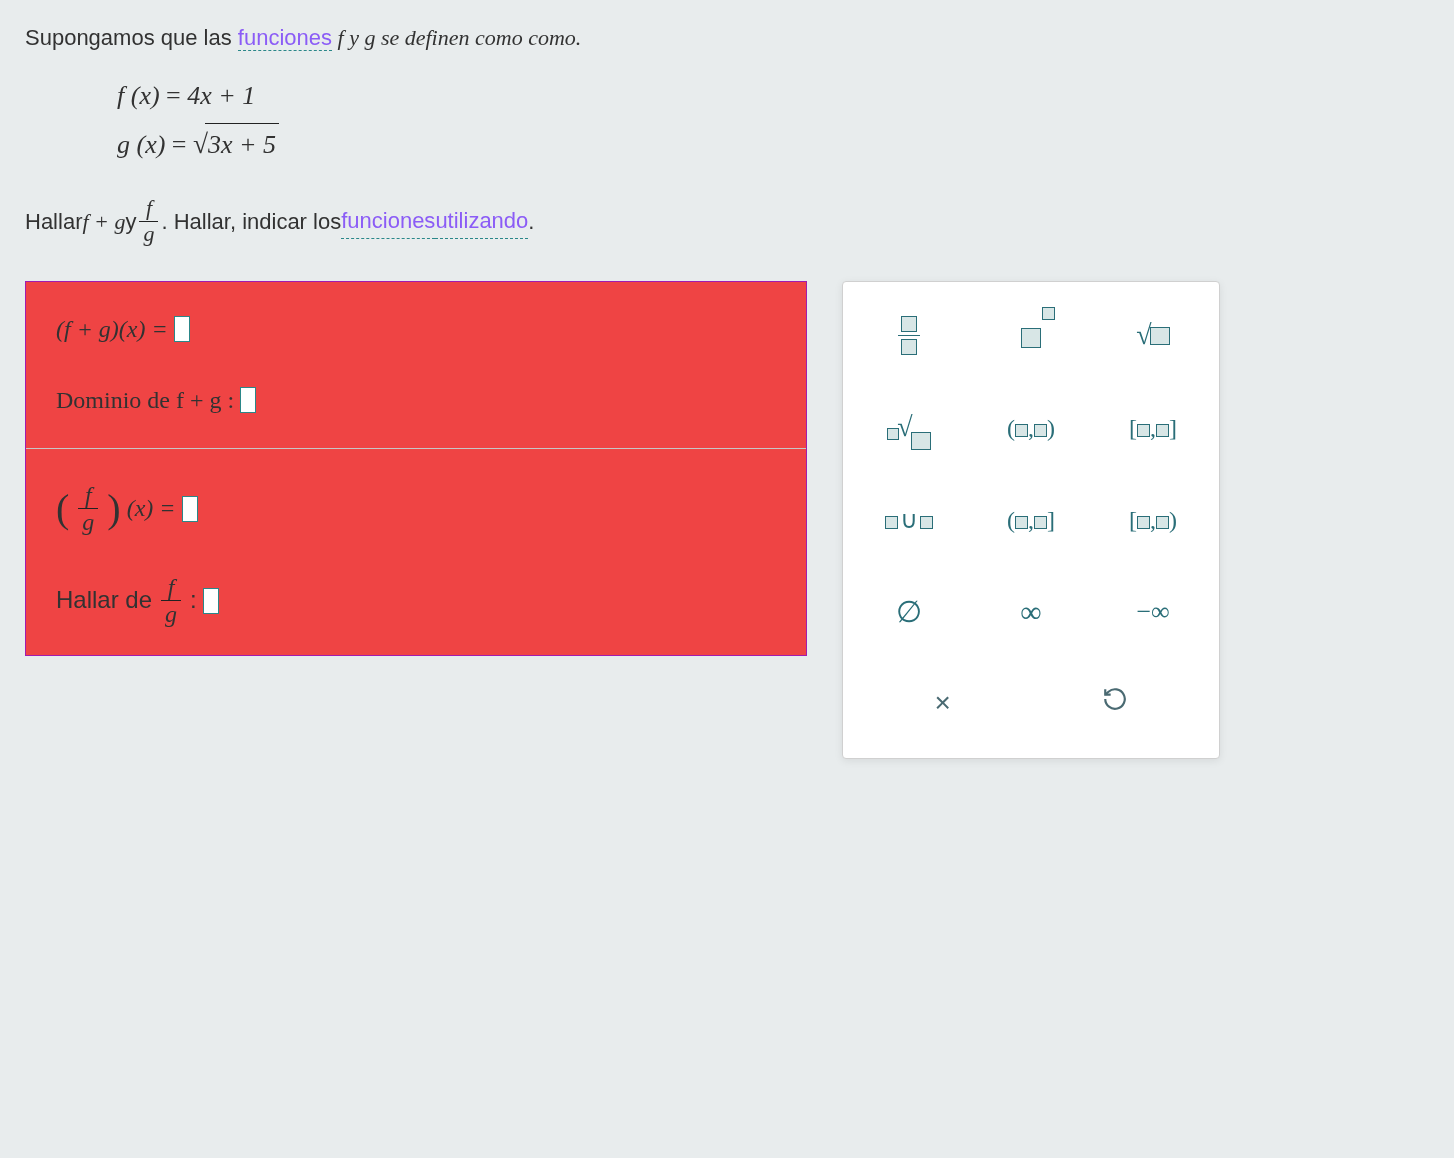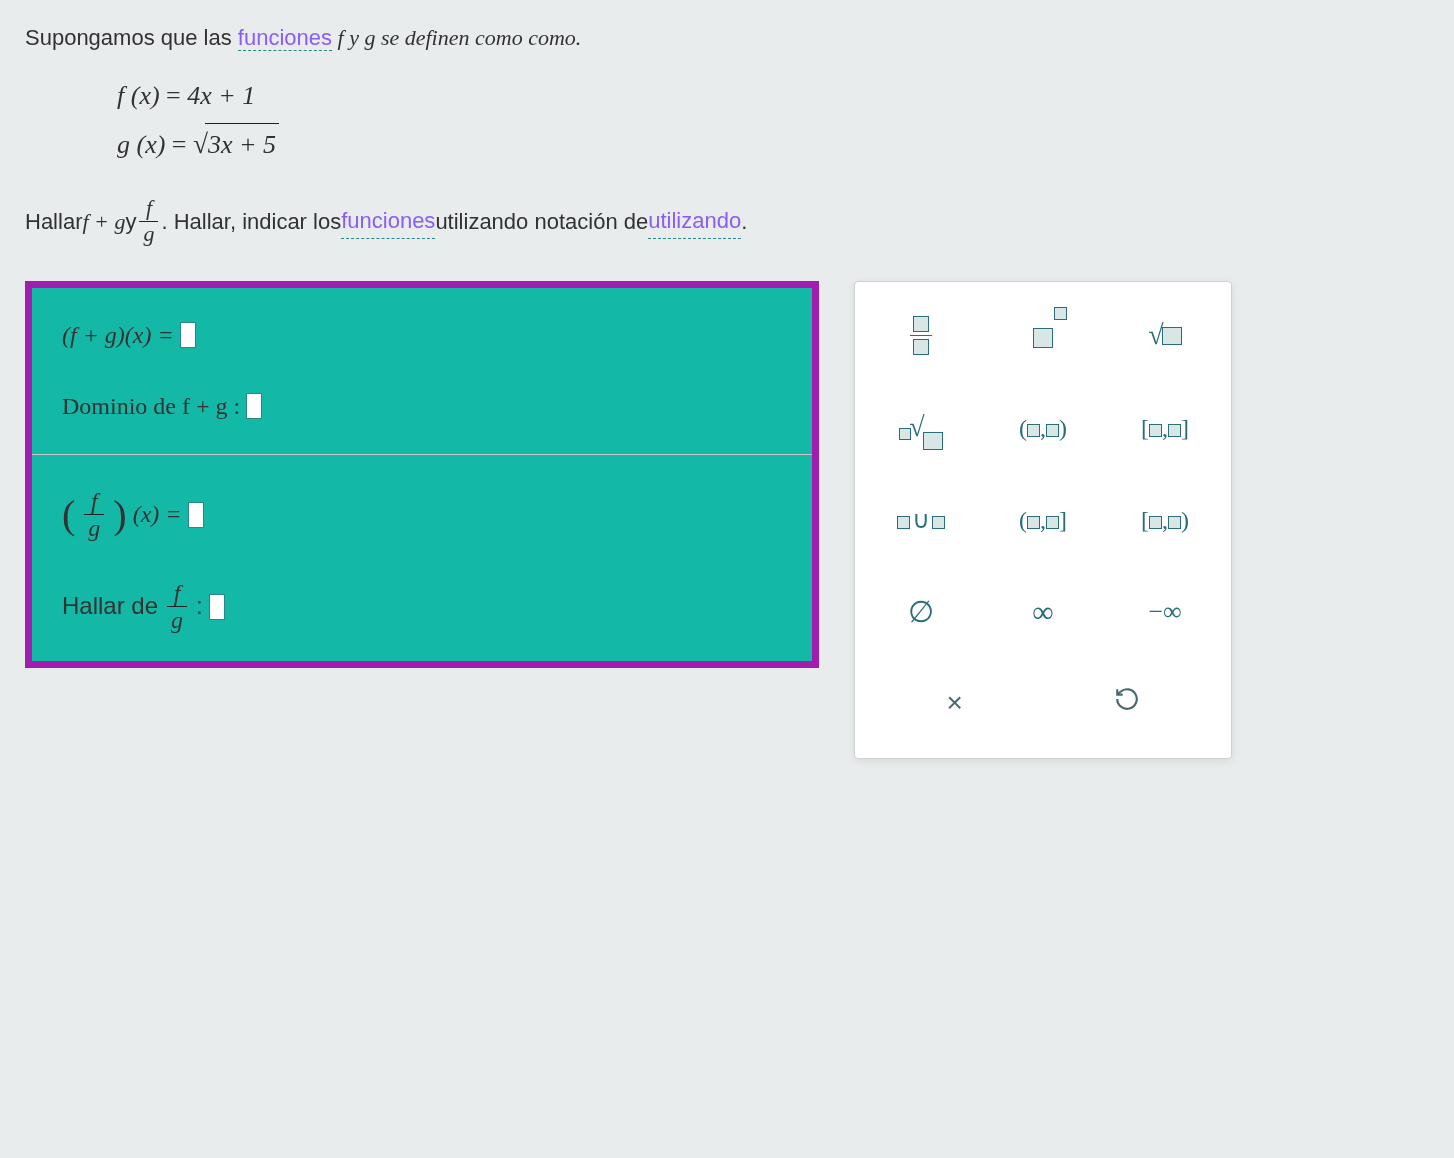--- a/index.html
+++ b/index.html
@@ -58,22 +58,22 @@
     align-items: center;
     flex-wrap: wrap;
   }
   .work-area {
     display: flex;
     align-items: flex-start;
     gap: 35px;
     margin-top: 35px;
   }
   .answer-box {
-    background: #14b8a6;
-    border: 7px solid #a21caf;
+    background: #ef4444;
+    border: 1px solid #a21caf;
     width: 780px;
   }
   .cell {
     padding: 28px 30px;
   }
   .cell + .cell { border-top: 1px solid #c6c6c6; }
   .answer-line {
     display: flex;
     align-items: center;
     gap: 6px;
@@ -160,21 +160,20 @@
 <div class="instruction-line">
   <span>Hallar </span>
   <span class="math">f + g</span>
   <span> y </span>
   <span class="frac math">
     <span class="num">f</span>
     <span class="den">g</span>
   </span>
   <span>. Hallar, indicar los </span>
   <span class="link">funciones</span>
-  <span> utilizando notación de </span>
   <span class="link">utilizando</span>
   <span>.</span>
 </div>
 
 <div class="work-area">
 
   <div class="answer-box">
     <div class="cell">
       <div class="answer-line math">
         <span>(f + g)(x) = </span>

